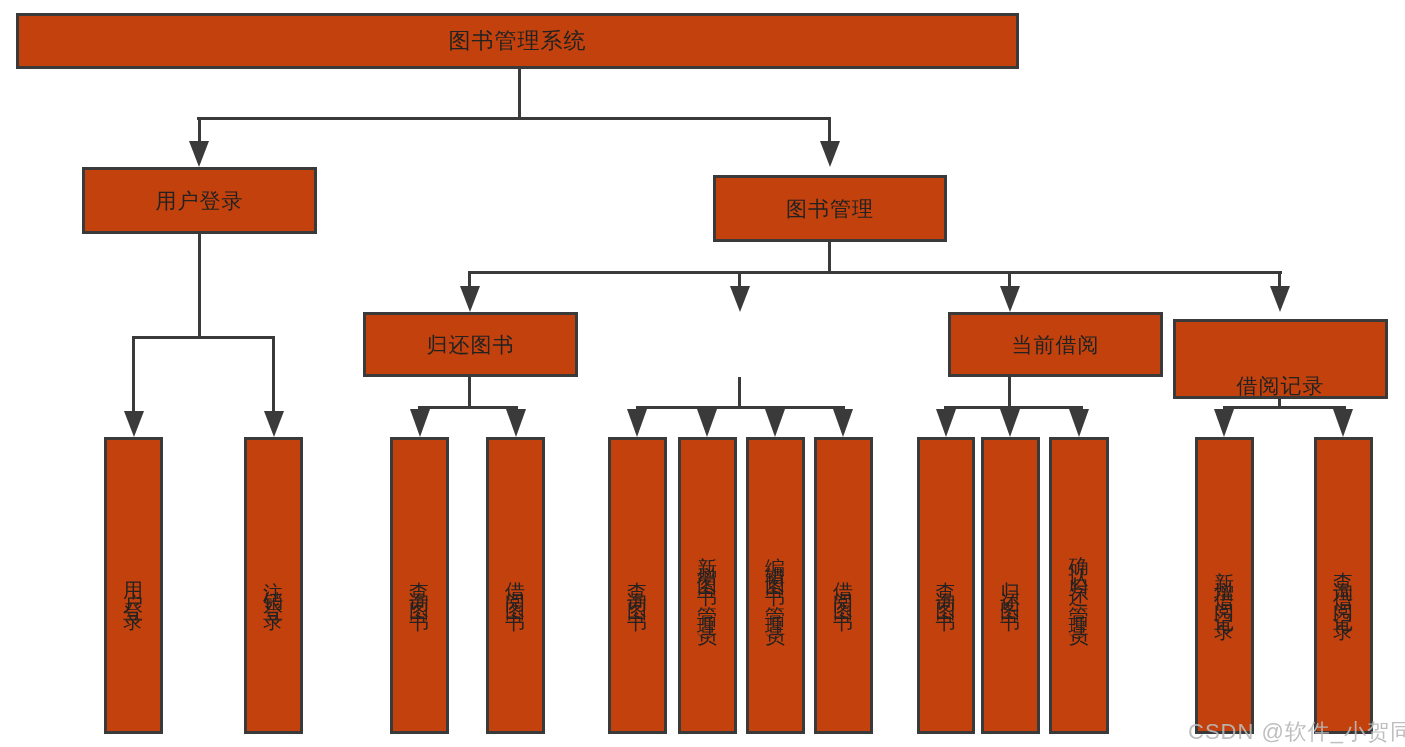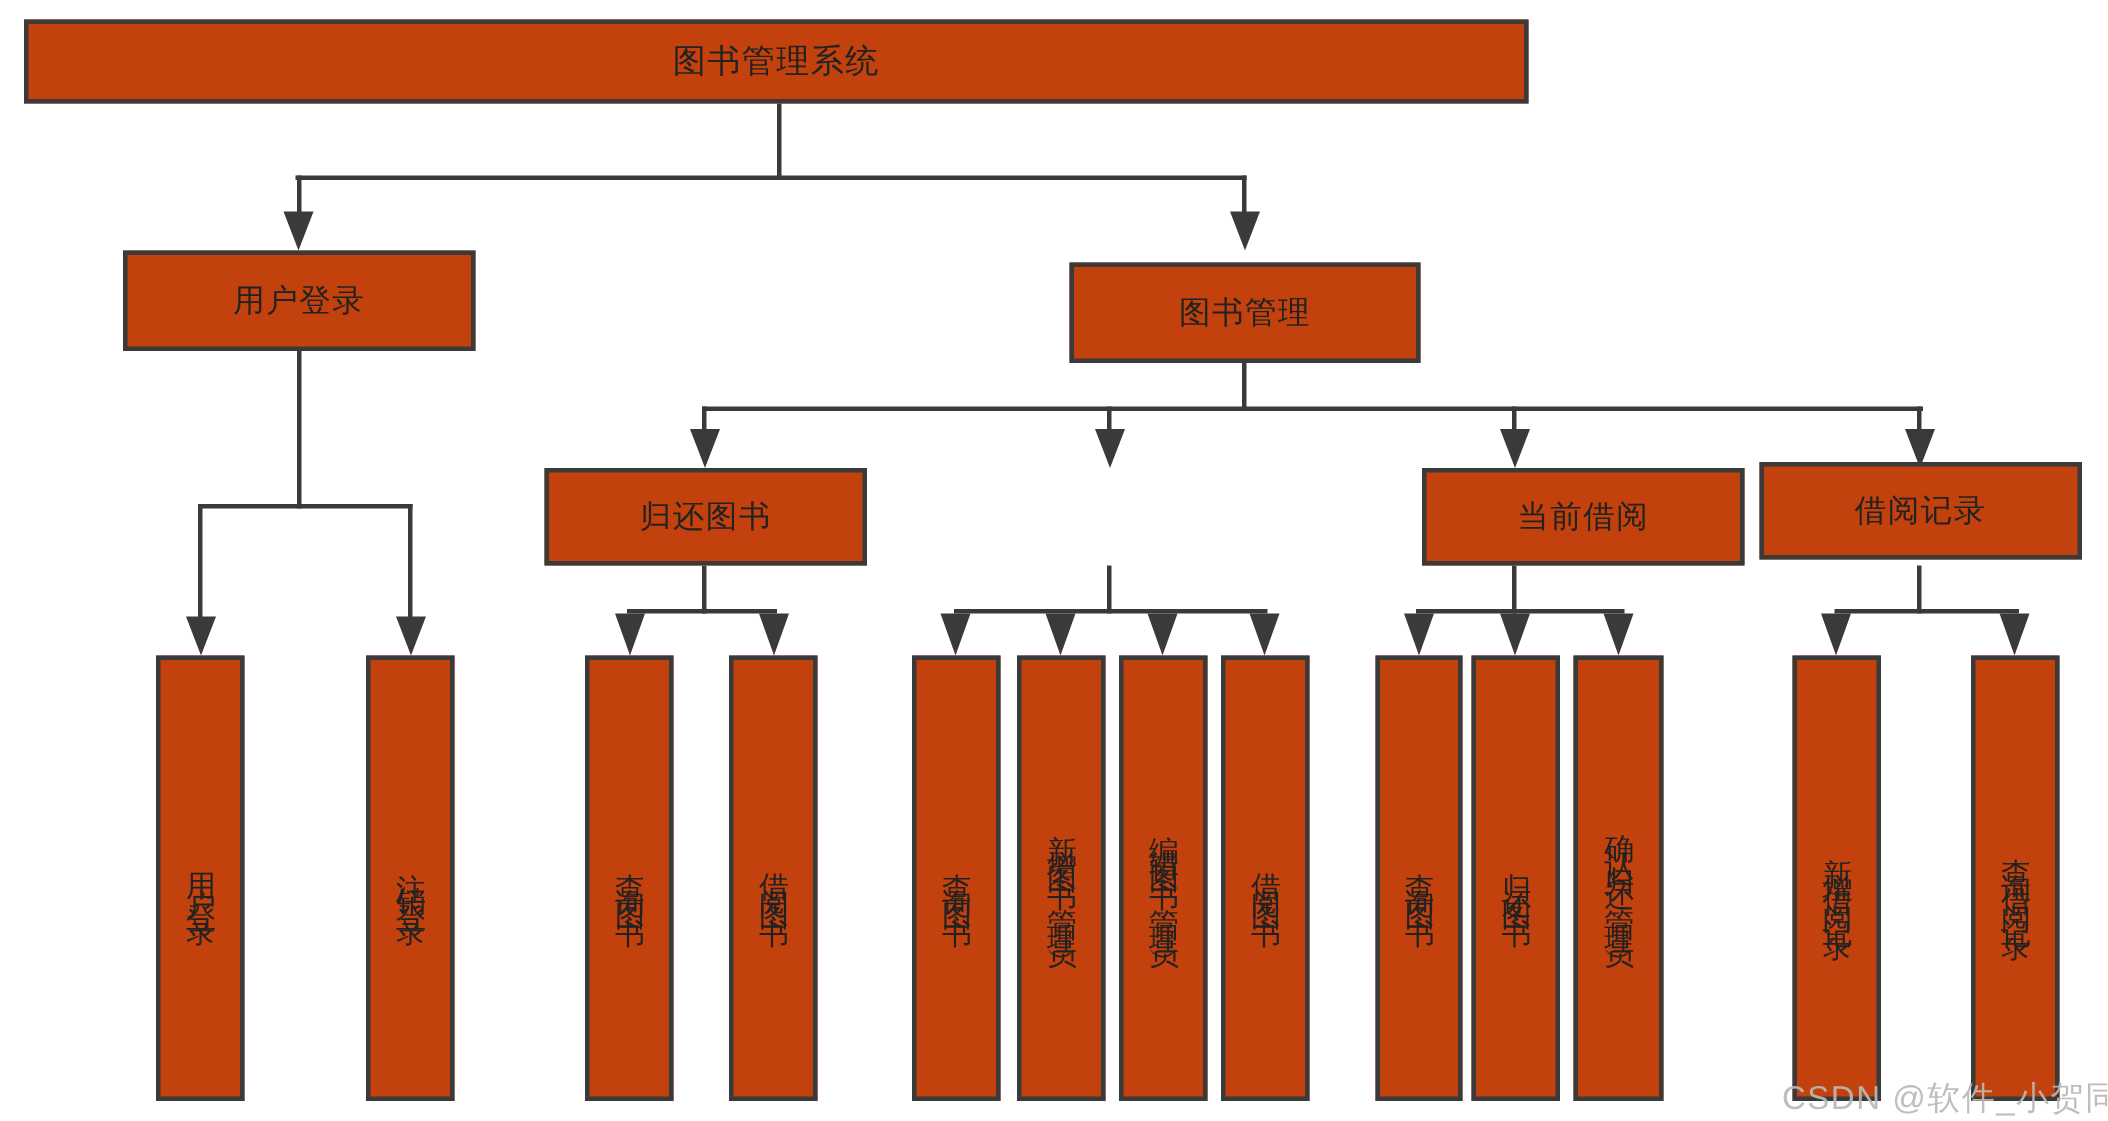--- a/index.html
+++ b/index.html
@@ -94,21 +94,21 @@
   <div class="arrow" style="left:1000px;top:286px;"></div>
   <div class="vline" style="left:1278px;top:271px;width:3px;height:19px;"></div>
   <div class="arrow" style="left:1270px;top:286px;"></div>
 
   <div class="node" style="left:363px;top:312px;width:215px;height:65px;">
     <span class="label">归还图书</span>
   </div>
   <div class="node" style="left:903px;top:312px;width:215px;height:65px;margin-left:45px;">
     <span class="label">当前借阅</span>
   </div>
-  <div class="node" style="left:1173px;top:308px;width:215px;height:65px;">
+  <div class="node" style="left:1173px;top:319px;width:215px;height:80px;align-items:flex-end;">
     <span class="label">借阅记录</span>
   </div>
 
   <div class="vline" style="left:468px;top:377px;width:3px;height:32px;"></div>
   <div class="hline" style="left:418px;top:406px;width:100px;height:3px;"></div>
   <div class="arrow tall" style="left:410px;top:409px;"></div>
   <div class="arrow tall" style="left:506px;top:409px;"></div>
 
   <div class="vline" style="left:738px;top:377px;width:3px;height:32px;"></div>
   <div class="hline" style="left:636px;top:406px;width:209px;height:3px;"></div>

